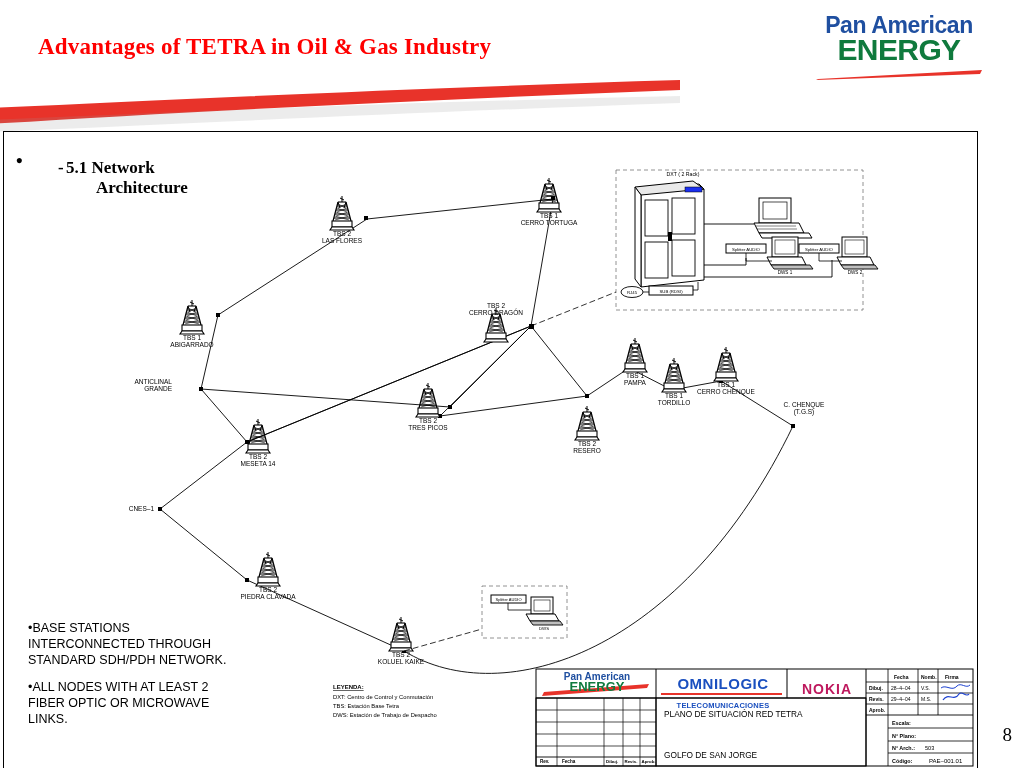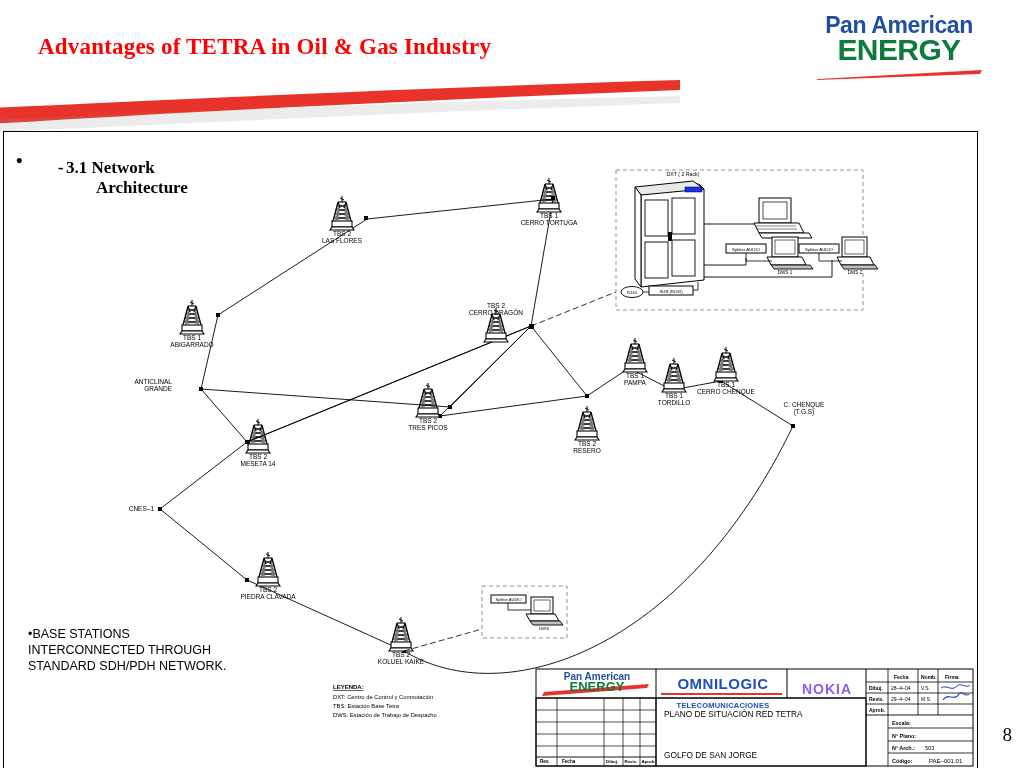--- a/index.html
+++ b/index.html
@@ -36,38 +36,38 @@
     font-family:"Liberation Serif", serif;color:#000;}
   #bullet-block .lvl1{font-size:19px;font-weight:bold;position:relative;padding-left:58px;}
   #bullet-block .lvl1 .dot{position:absolute;left:8px;top:-2px;font-size:19px;}
   #bullet-block .lvl2{font-size:17px;font-weight:bold;position:relative;padding-left:58px;margin-top:6px;}
   #bullet-block .lvl2 .dash{position:absolute;left:50px;top:0px;font-size:17px;}
   #bullet-block .lvl2 .l2b{display:block;margin-left:30px;}
 
   
   #notes{position:absolute;left:28px;top:618px;width:215px;
     font-size:12.5px;line-height:16px;color:#000;font-family:"Liberation Sans",sans-serif;}
-  #notes p{margin:8px 0 11px 0;}
+  #notes p{margin:2px 0 11px 0;}
 
   
   #drawing-frame{
     position:absolute;left:3px;top:131px;width:973px;height:637px;
     border:1px solid #000;background:transparent;
   }
   #dwg{position:absolute;left:0;top:0;}
 
   
   .tb-logo-pae{position:absolute;left:543px;top:672px;width:108px;text-align:center;line-height:1;}
   .tb-logo-pae .p1{font-size:10px;font-weight:bold;color:#1f4fa0;}
   .tb-logo-pae .p2{font-size:13px;font-weight:bold;color:#0f7a3d;margin-top:-2px;}
   .tb-logo-omni{position:absolute;left:659px;top:676px;width:128px;text-align:center;line-height:1;}
   .tb-logo-omni .o1{font-size:15px;font-weight:bold;color:#1a4fbf;letter-spacing:.5px;}
   .tb-logo-omni .o2{font-size:7.5px;font-weight:bold;color:#1a4fbf;letter-spacing:.2px;margin-top:11px;}
   .tb-logo-nokia{position:absolute;left:790px;top:681px;width:74px;text-align:center;}
-  .tb-logo-nokia .n1{font-size:14px;font-weight:bold;color:#8b5cf6;letter-spacing:1px;}
+  .tb-logo-nokia .n1{font-size:14px;font-weight:bold;color:#be185d;letter-spacing:1px;}
 
   #page-number{position:absolute;right:12px;top:724px;font-size:19px;
     font-family:"Liberation Serif",serif;color:#000;}
 </style>
 </head>
 <body>
 
 <div class="slide">
 
   <div id="slide-title">Advantages of TETRA in Oil &amp; Gas Industry</div>
@@ -92,27 +92,28 @@
       </svg>
     </div>
   </div>
 
   <div id="bullet-block">
     <div class="lvl1">
       <span class="dot">•</span>
     </div>
     <div class="lvl2">
       <span class="dash">-</span>
-      <span>3.1 Network</span>
+      <span>5.1 Network</span>
       <span class="l2b">Architecture</span>
     </div>
   </div>
 
   <div id="notes">
     <p>•BASE STATIONS INTERCONNECTED THROUGH STANDARD SDH/PDH NETWORK.</p>
+    <p>•ALL NODES WITH AT LEAST 2 FIBER OPTIC OR MICROWAVE LINKS.</p>
   </div>
 
   <div id="drawing-frame">
     <svg id="dwg" width="971" height="635" viewBox="0 0 971 635">
       <defs>
         <g id="tower-glyph">
 
           <path d="M0,-30 L0,-24" stroke="#000" stroke-width="1" fill="none"></path>
           <path d="M-2,-28 L2,-26" stroke="#000" stroke-width="1" fill="none"></path>
           <path d="M-4,-24 L4,-24" stroke="#000" stroke-width="1.1" fill="none"></path>

